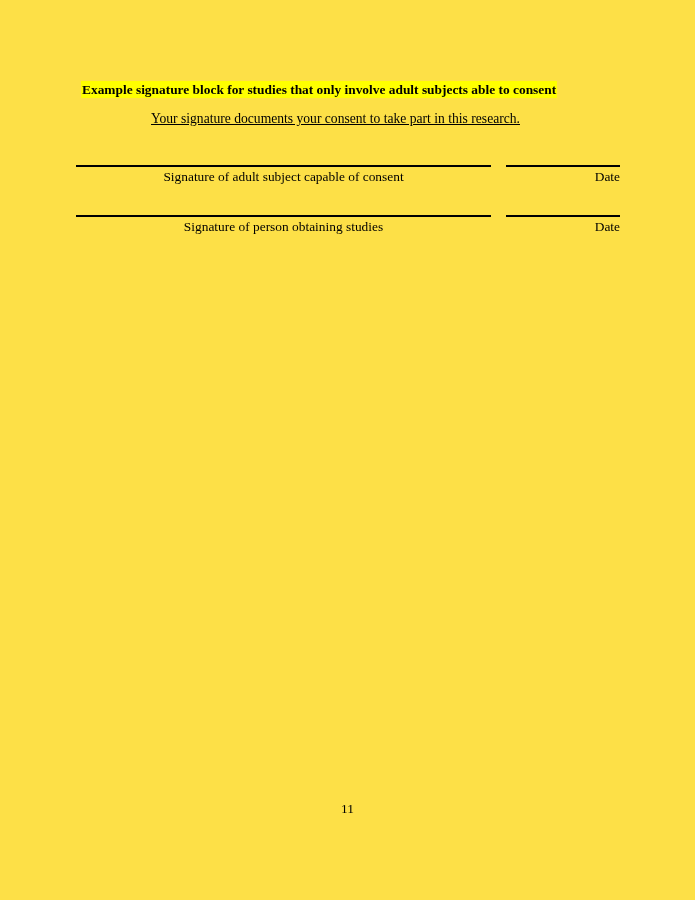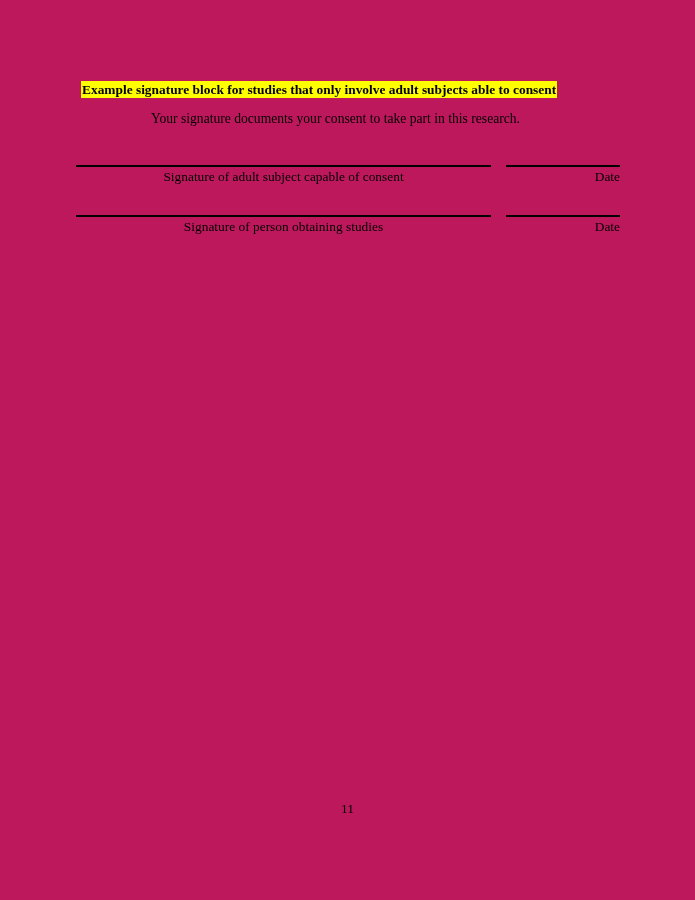--- a/index.html
+++ b/index.html
@@ -13,21 +13,21 @@
       position: relative;
       overflow: hidden;
       font-family: "Liberation Serif", "DejaVu Serif", serif;
       color: #000000;
     }
     .page {
       position: absolute;
       left: 0; top: 0;
       width: 695px;
       height: 900px;
-      background: #be185d;
+      background: #fde047;
     }
     .heading {
       position: absolute;
       left: 81px;
       top: 81px;
       font-weight: bold;
       font-size: 13.4px;
       line-height: 17px;
       background: #ffff00;
       padding: 0 1px;
@@ -35,20 +35,21 @@
     }
     .intro {
       position: absolute;
       left: 0;
       width: 671px;
       top: 110px;
       text-align: center;
       font-size: 13.6px;
       line-height: 17px;
       white-space: nowrap;
+      text-decoration: underline;
     }
     .intro span { margin-left: 0; }
     .sig-row {
       position: absolute;
       left: 0;
       width: 695px;
       height: 30px;
     }
     .line {
       position: absolute;

